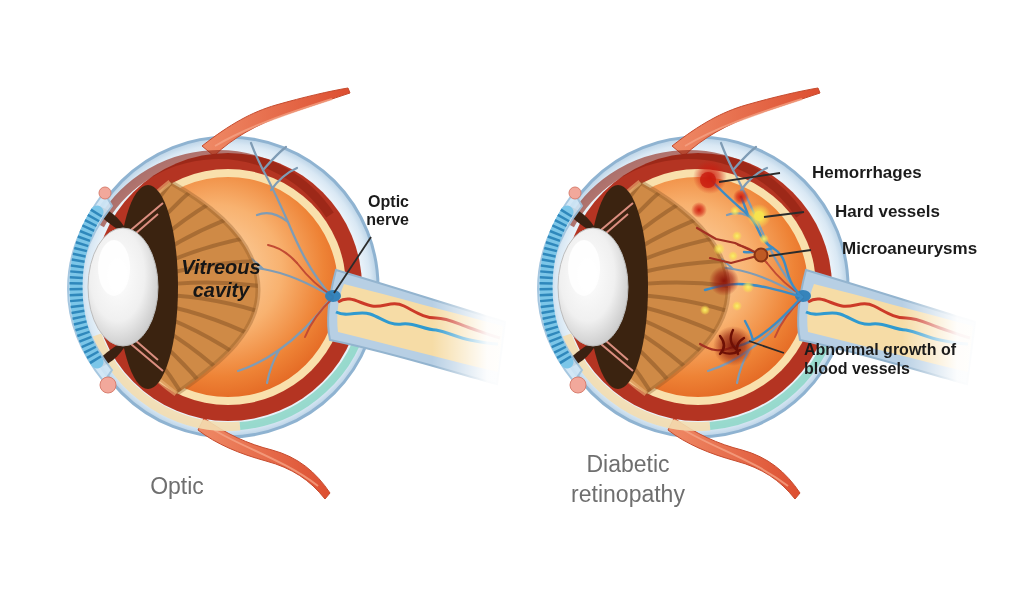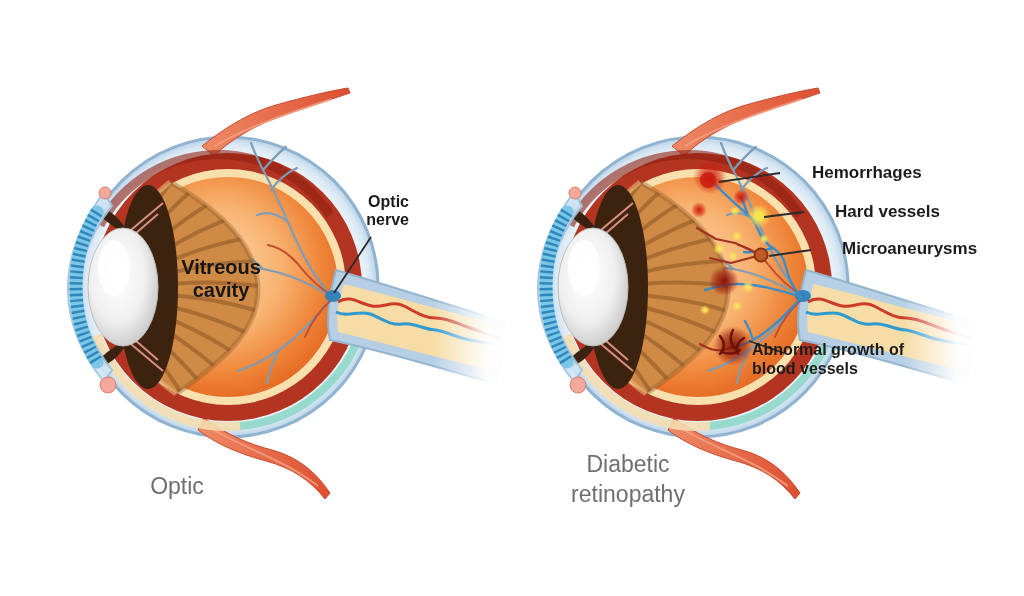--- a/index.html
+++ b/index.html
@@ -3,26 +3,26 @@
 <meta charset="utf-8">
 <style>
   html,body{margin:0;padding:0;background:#ffffff;}
   body{width:1024px;height:596px;position:relative;overflow:hidden;
        font-family:"Liberation Sans","DejaVu Sans",sans-serif;}
   #scene{position:absolute;left:0;top:0;width:1024px;height:596px;}
   .lbl{position:absolute;color:#1b1b1b;font-weight:bold;line-height:1.15;}
   .lbl.nowrap{white-space:nowrap;margin-left:28px;}
   .annot-17{font-size:17px;}
   .annot-16{font-size:16px;line-height:1.18;}
-  .vitreous{left:156px;top:256px;width:130px;text-align:center;font-size:20px;color:#161616;}
+  .vitreous{left:156px;top:256px;width:130px;text-align:center;font-size:20px;color:#161616;font-style:italic;}
   .opticnerve{left:343px;top:193px;width:58px;text-align:right;font-size:16px;margin-left:8px;}
   .hemorrhages{left:784px;top:163px;}
   .hardexudates{left:807px;top:202px;}
   .microaneurysms{left:814px;top:239px;}
-  .abnormal{left:752px;top:341px;width:152px;}
+  .abnormal{left:804px;top:341px;width:152px;}
   .caption{position:absolute;color:#6f6f6f;font-size:23px;font-weight:normal;
            text-align:center;line-height:1.3;}
   .cap-normal{left:112px;top:472px;width:130px;}
   .cap-diabetic{left:549px;top:450px;width:158px;text-align:center;}
 </style>
 </head>
 <body>
 
 <svg id="scene" viewBox="0 0 1024 596">
   <defs>

